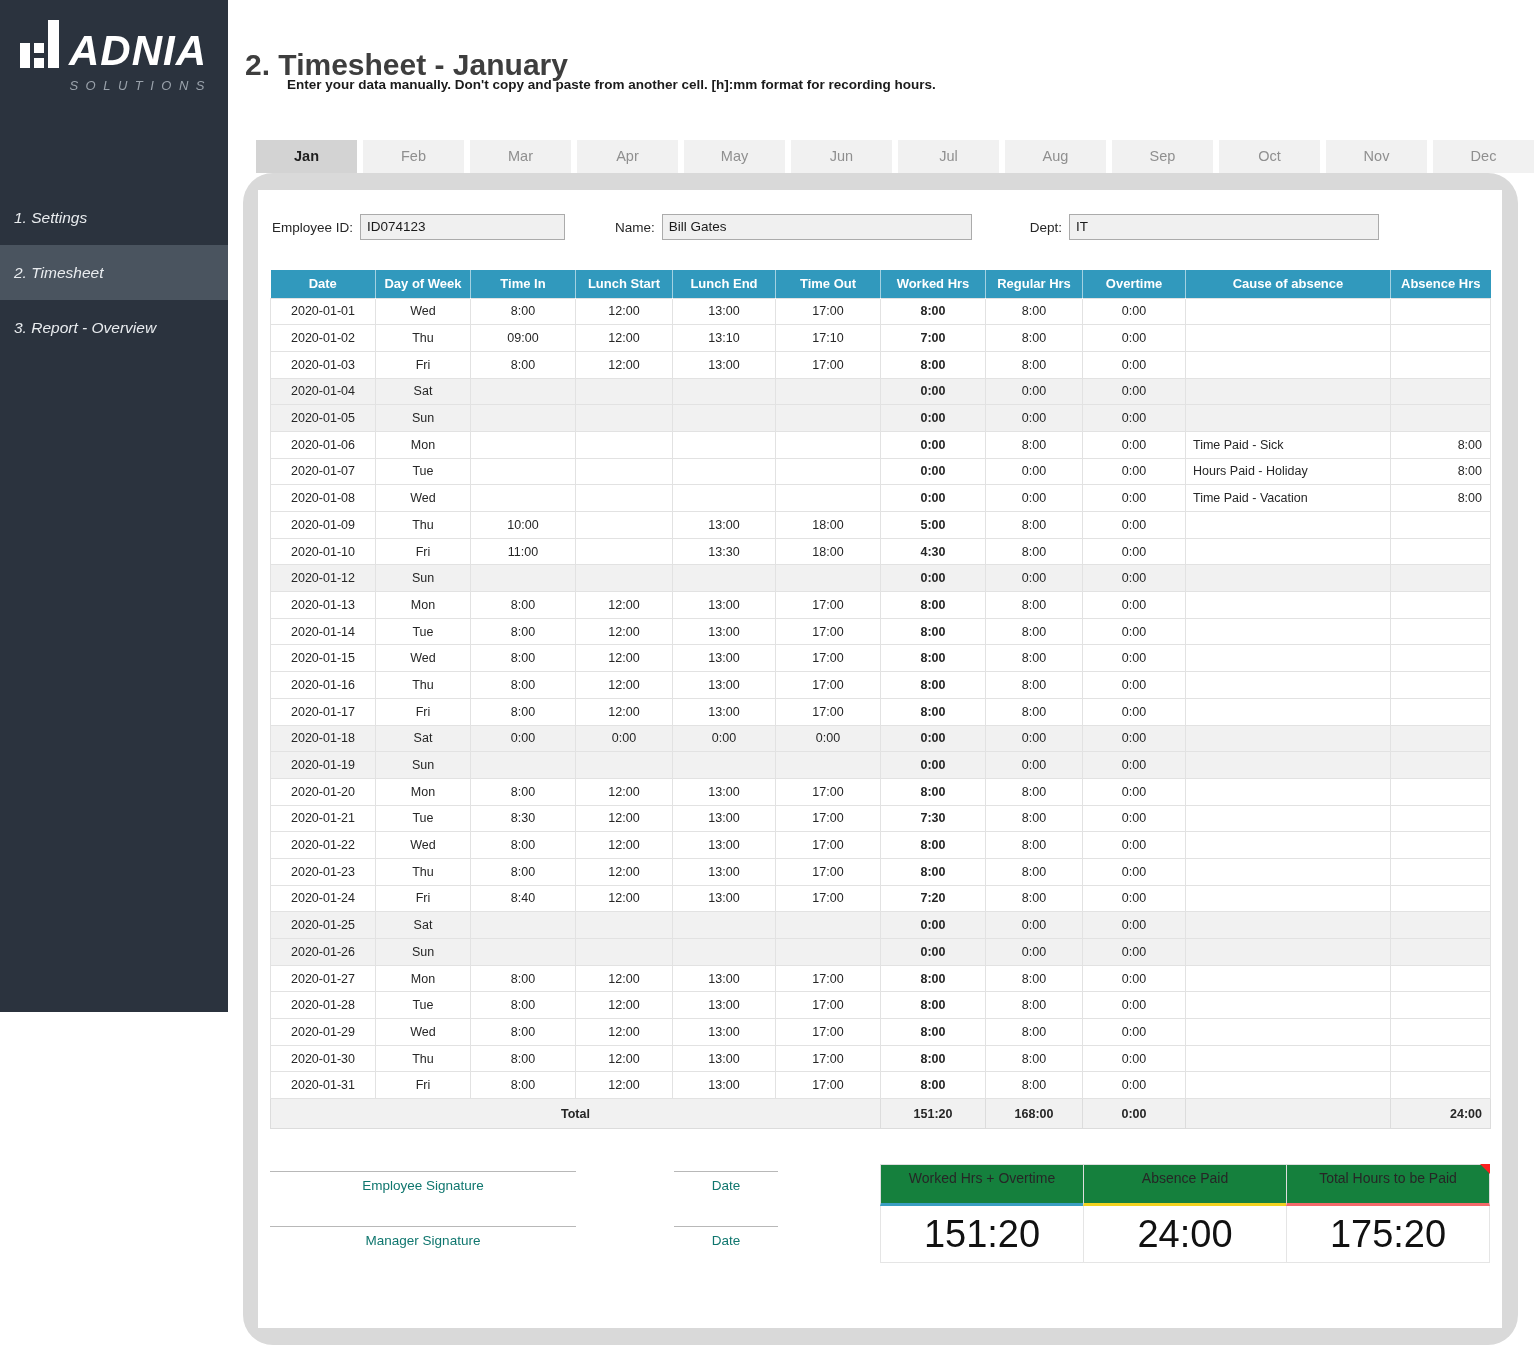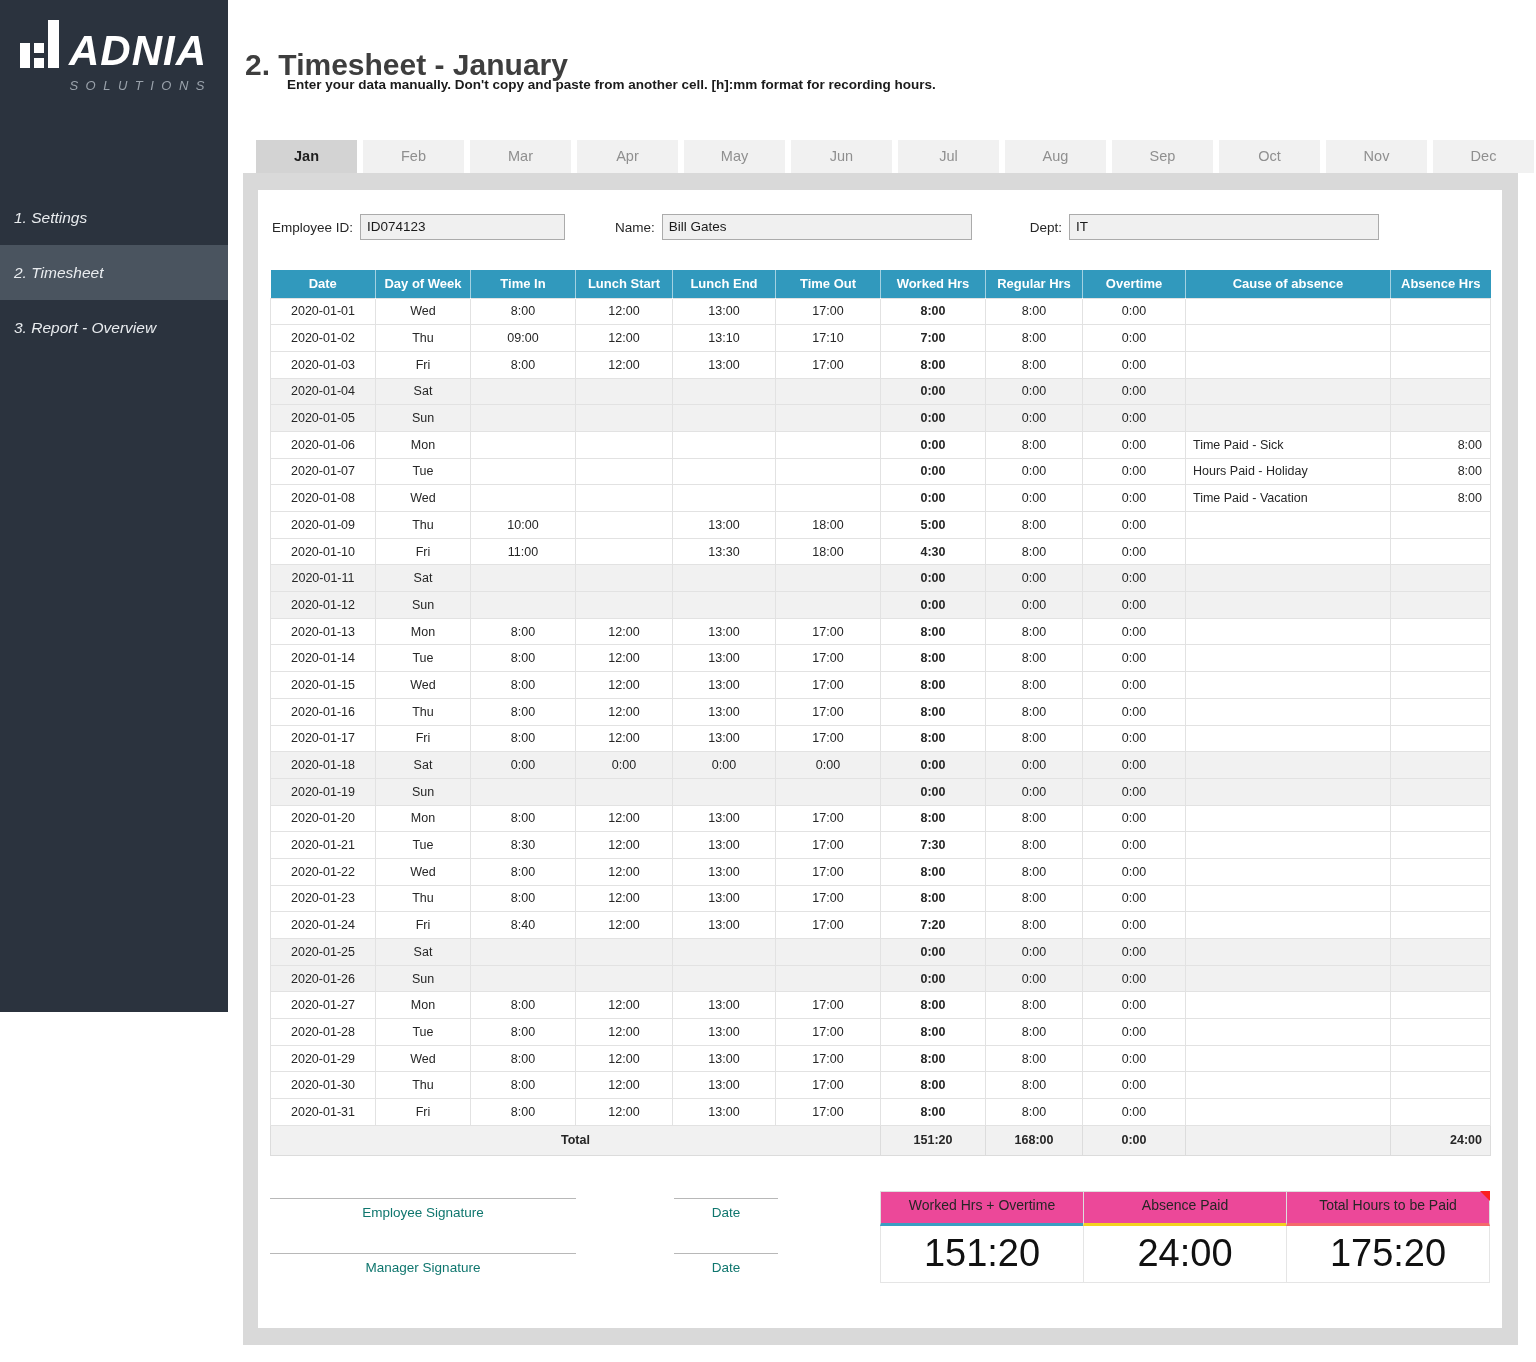--- a/index.html
+++ b/index.html
@@ -27,21 +27,21 @@
   .main-title { position:absolute; left:245px; top:28px; font-size:30px; color:#3e3e3e; }
   .main-sub { position:absolute; left:247px; top:77px; font-size:13.5px; font-weight:bold; color:#1b1b1b;margin-left:40px; }
 
   
   .tabs { position:absolute; left:256px; top:140px; display:flex; }
   .tab { width:101px; height:33px; line-height:33px; text-align:center; font-size:14.5px;
          color:#8f8f8f; background:#f1f1f1; margin-right:6px; cursor:pointer; }
   .tab.active { background:#d3d3d3; color:#1f1f1f; font-weight:bold; }
 
   
-  .panel { position:absolute; left:243px; top:173px; width:1275px; height:1172px; background:#d9d9d9; }
+  .panel { position:absolute; left:243px; top:173px; width:1275px; height:1172px; background:#d9d9d9;border-radius:30px; }
   .inner { position:absolute; left:15px; top:17px; width:1244px; height:1138px; background:#fff; overflow:hidden; }
 
   
   .emp-row { display:flex; align-items:center; padding-top:24px; margin-left:14px; font-size:13.5px; color:#262626; }
   .lbl { margin-right:7px; white-space:nowrap; }
   .lbl-name { margin-left:50px; }
   .lbl-dept { margin-left:58px; }
   .emp-box { height:26px; line-height:24px; background:#f0f0f0; border:1px solid #ababab; padding-left:6px; color:#1a1a1a; }
   .box-id { width:205px; }
   .box-name { width:310px; }
@@ -67,22 +67,22 @@
   
   .bottom { display:flex; margin:42px 12px 0 12px; }
   .sigs { width:560px; font-size:13.5px; color:#0f766e; }
   .sig-row { display:flex; margin-bottom:33px; }
   .sig-line { width:306px; border-top:1px solid #b8b8b8; text-align:center; padding-top:6px; }
   .date-line { width:104px; margin-left:98px; border-top:1px solid #b8b8b8; text-align:center; padding-top:6px; }
 
   .summary { display:flex; margin-left:auto; margin-top:-7px; }
   .sum-box { width:204px; position:relative; margin-left:-1px; }
   .sum-box:first-child { margin-left:0; }
-  .sum-head { height:35px; line-height:26px; text-align:center; font-size:14px; color:#262626;
-              background:#ec4899; border:1px solid #dedede; border-bottom:3px solid #3a9ec2; }
+  .sum-head { height:42px; line-height:26px; text-align:center; font-size:14px; color:#262626;
+              background:#15803d; border:1px solid #dedede; border-bottom:3px solid #3a9ec2; }
   .sum-val { height:57px; display:flex; align-items:center; justify-content:center;
              font-size:38px; color:#111; border:1px solid #e5e5e5; border-top:none; background:#fff; }
   .flag { position:absolute; top:0; right:0; width:0; height:0;
           border-top:10px solid #fb1f1f; border-left:10px solid transparent; }
 </style>
 </head>
 <body>
 
 <div class="page">
 
@@ -287,33 +287,20 @@
             </tr>
             <tr>
               <td>2020-01-10</td>
               <td>Fri</td>
               <td>11:00</td>
               <td></td>
               <td>13:30</td>
               <td>18:00</td>
               <td>4:30</td>
               <td>8:00</td>
-              <td>0:00</td>
-              <td></td>
-              <td></td>
-            </tr>
-            <tr class="weekend">
-              <td>2020-01-11</td>
-              <td>Sat</td>
-              <td></td>
-              <td></td>
-              <td></td>
-              <td></td>
-              <td>0:00</td>
-              <td>0:00</td>
               <td>0:00</td>
               <td></td>
               <td></td>
             </tr>
             <tr class="weekend">
               <td>2020-01-12</td>
               <td>Sun</td>
               <td></td>
               <td></td>
               <td></td>

